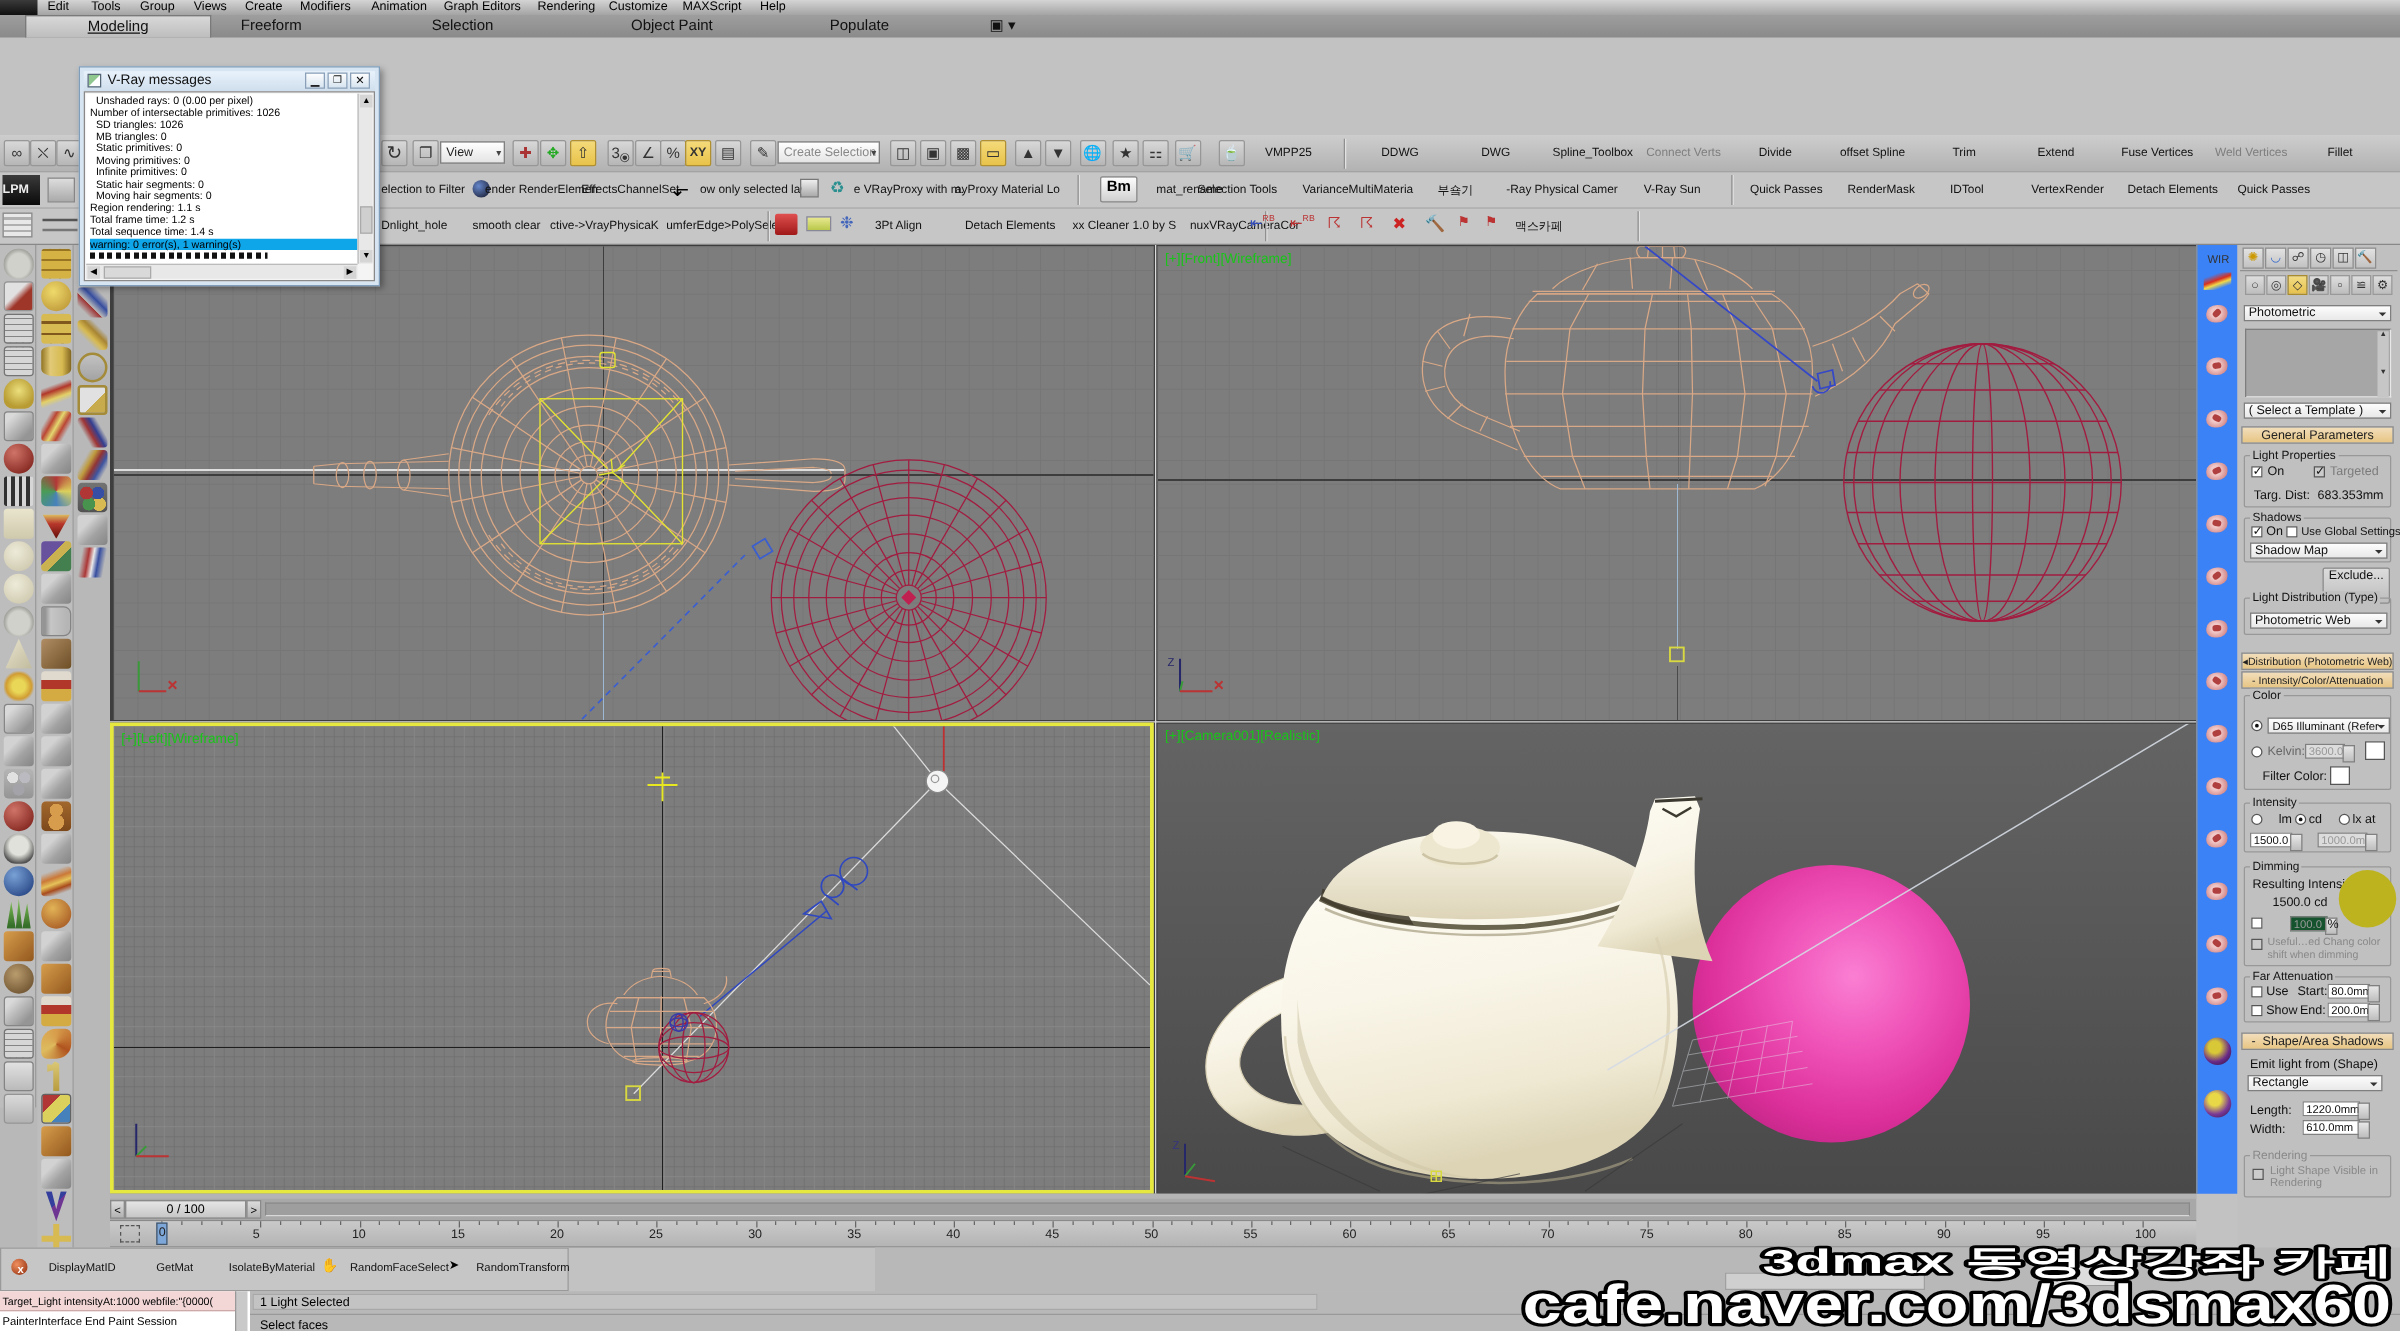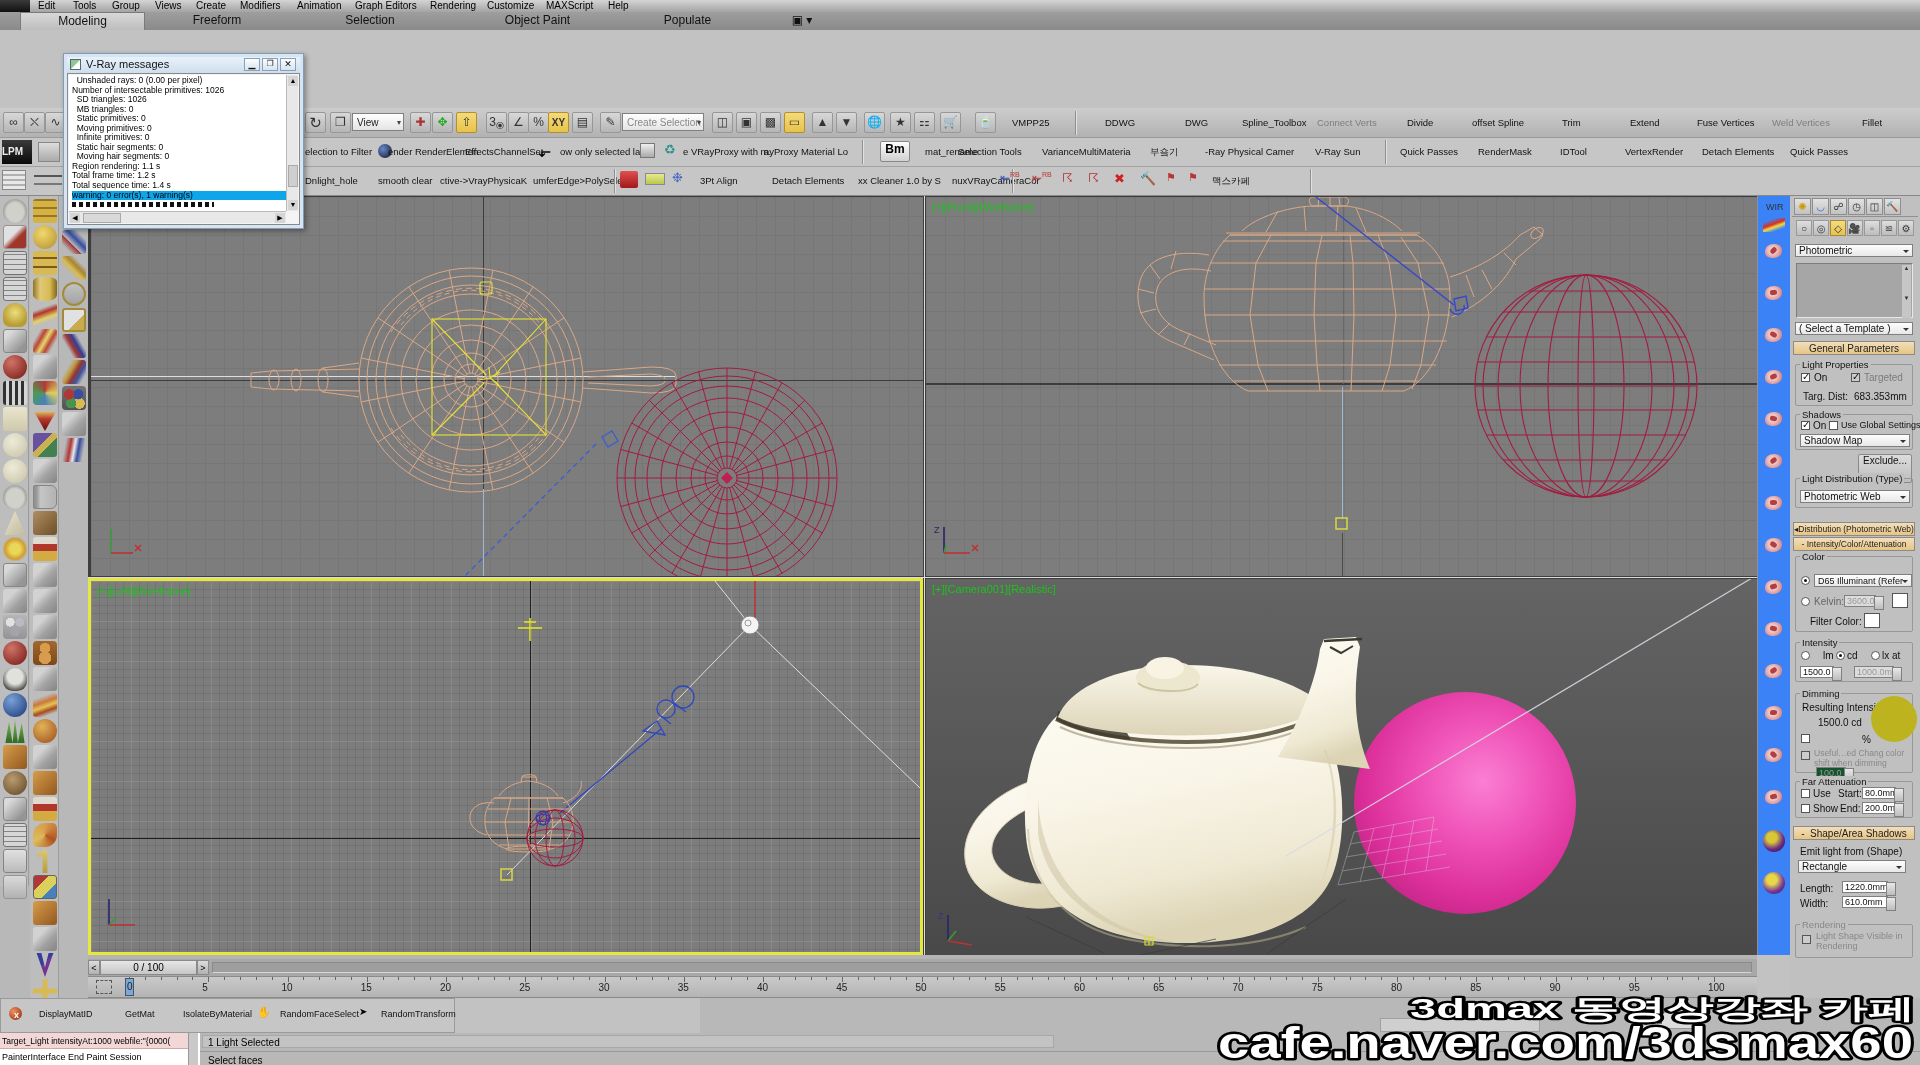--- a/index.html
+++ b/index.html
@@ -91,21 +91,21 @@
       <span style="left:240px">Modifiers</span>
     <span style="left:297px">Animation</span>
       <span style="left:355px">Graph Editors</span>
       <span style="left:430px">Rendering</span>
     <span style="left:487px">Customize</span>
       <span style="left:546px">MAXScript</span>
       <span style="left:608px">Help</span>
   </div>
 
   <div id="ribtabs" class="abs">
-    <div class="tab active" style="left:20px;width:125px;">Modeling</div>
+    <div class="tab active" style="left:20px;width:149px;text-decoration:underline;">Modeling</div>
     <div class="tab" style="left:152px;width:130px;">Freeform</div>
     <div class="tab" style="left:290px;width:160px;">Selection</div>
     <div class="tab" style="left:455px;width:165px;">Object Paint</div>
     <div class="tab" style="left:625px;width:125px;">Populate</div>
     <div class="tab" style="left:782px;width:40px;">▣ ▾</div>
   </div>
 
   <div id="maintb" class="abs">
 
     <span class="mico" style="left:3px;">∞</span>
@@ -658,21 +658,21 @@
       <span class="radio" style="left:75px;top:8px;"></span>
         <span class="ptext" style="left:86px;top:7px;">lx at</span>
       <span class="spin" style="left:4px;top:23px;width:34px;">1500.0</span>
       <span class="spin" style="left:58px;top:23px;width:40px;color:#999;background:#dcdcdc;">1000.0mm</span>
     </div>
     <div class="group" style="top:497px;height:80px;">
         <span class="glabel">Dimming</span>
       <span class="ptext" style="left:6px;top:8px;">Resulting Intensity:</span>
       <span class="ptext" style="left:22px;top:23px;">1500.0 cd</span>
       <span class="cb" style="left:5px;top:40px;"></span>
-      <span class="spin" style="left:20px;top:39px;width:30px;color:#999;background:#14532d;margin-top:34px;">100.0</span>
+      <span class="spin" style="left:36px;top:39px;width:30px;color:#999;background:#14532d;">100.0</span>
       <span class="ptext" style="left:66px;top:40px;">%</span>
       <span class="cb gray" style="left:5px;top:57px;"></span>
       <span class="ptext" style="left:18px;top:54px;color:#888;font-size:8.5px;">Useful…ed Chang color<br>shift when dimming</span>
     </div>
     <div class="group" style="top:585px;height:37px;">
         <span class="glabel">Far Attenuation</span>
       <span class="cb" style="left:5px;top:7px;"></span>
         <span class="ptext" style="left:17px;top:6px;">Use</span>
       <span class="ptext" style="left:42px;top:6px;text-align:right;">Start:</span>
         <span class="spin" style="left:66px;top:5px;width:34px;">80.0mm</span>

